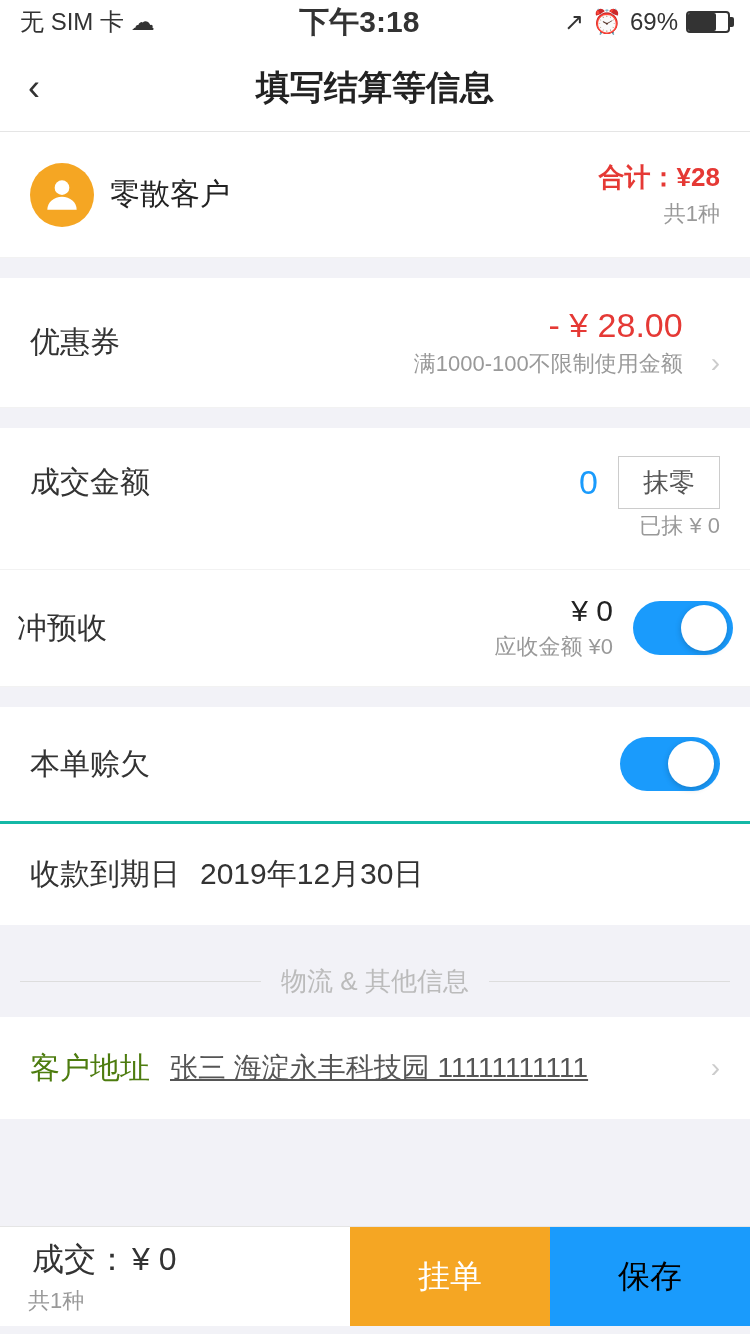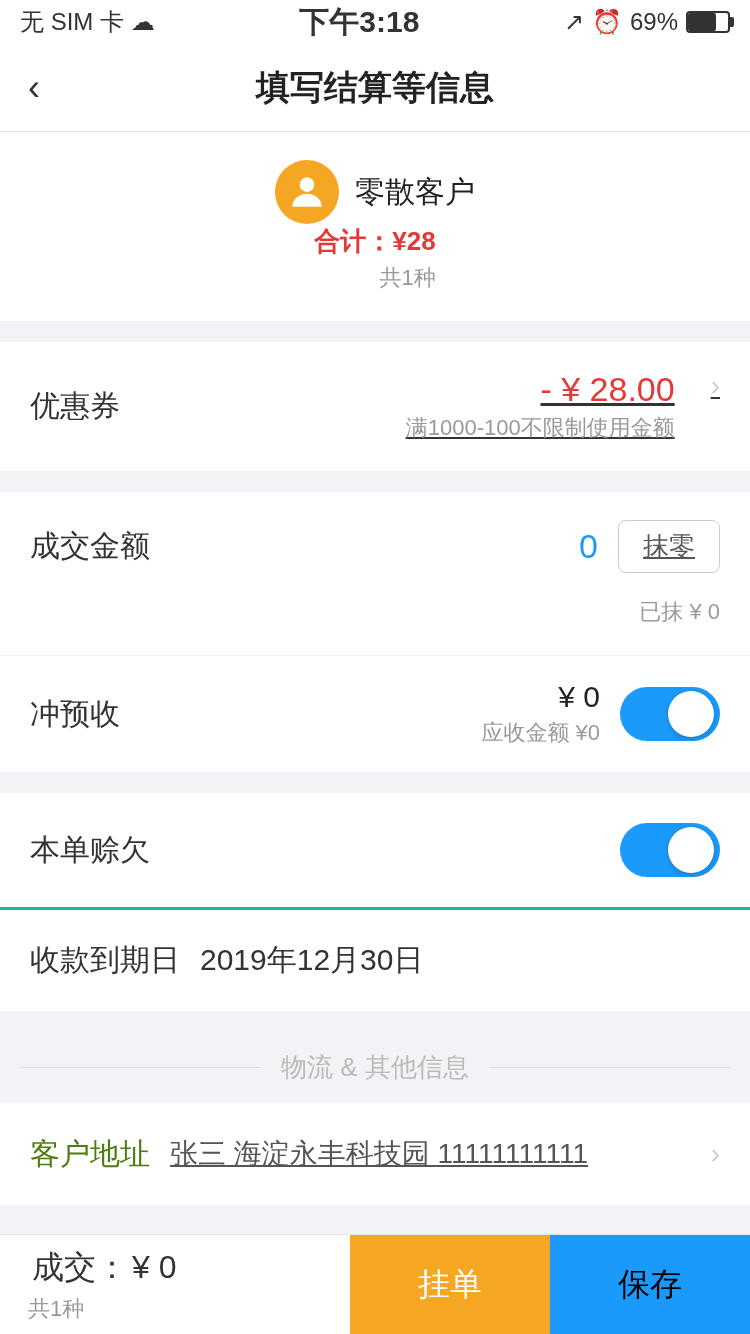--- a/index.html
+++ b/index.html
@@ -71,21 +71,20 @@
     }
 
     
     .customer-row {
       background: #fff;
       display: flex;
       align-items: center;
       justify-content: space-between;
       padding: 28px 30px;
       border-bottom: 1px solid #f2f2f2;
-      flex-direction: column;
     }
     .customer-left { display: flex; align-items: center; gap: 16px; }
     .avatar {
       width: 64px; height: 64px; border-radius: 50%; background: #f5a623;
       display: flex; align-items: center; justify-content: center;
       overflow: hidden;
     }
     .avatar svg { width: 44px; height: 44px; fill: #fff; }
     .customer-name { font-size: 30px; color: #222; }
     .customer-right { text-align: right; }
@@ -103,21 +102,21 @@
     .form-row {
       background: #fff;
       display: flex;
       align-items: center;
       justify-content: space-between;
       padding: 28px 30px;
       border-bottom: 1px solid #f2f2f2;
       min-height: 90px;
     }
     .form-label { font-size: 30px; color: #333; }
-    .form-right { display: flex; align-items: flex-start; gap: 32px; text-decoration: underline; }
+    .form-right { display: flex; align-items: flex-end; gap: 24px; }
     .form-right-col { text-align: right; }
 
     .coupon-discount { font-size: 34px; color: #e53935; font-weight: 500; }
     .coupon-desc { font-size: 22px; color: #999; margin-top: 4px; }
     .chevron { font-size: 28px; color: #ccc; margin-left: 4px; }
 
     
     .deal-row {
       background: #fff;
       padding: 28px 30px;
@@ -128,37 +127,36 @@
       align-items: center;
       justify-content: space-between;
     }
     .deal-amount-val {
       font-size: 34px;
       color: #1a9bfc;
       font-weight: 500;
     }
     .round-btn {
       border: 1px solid #ccc;
-      border-radius: 8px;
+      border-radius: 0;
       padding: 8px 24px;
       font-size: 26px;
       color: #555;
       background: #fff;
       cursor: pointer;
-      text-decoration: underline;
-    }
-    .deal-sub { font-size: 22px; color: #999; margin-top: 24px; text-align: right; }
+    }
+    .deal-sub { font-size: 22px; color: #999; margin-top: 2px; text-align: right; }
 
     
     .prepay-row {
       background: #fff;
       display: flex;
       align-items: center;
       justify-content: space-between;
-      padding: 24px 30px;
+      padding: 24px 17px;
       border-bottom: 1px solid #f2f2f2;
     }
     .prepay-right { display: flex; align-items: center; gap: 20px; }
     .prepay-col { text-align: right; }
     .prepay-amount { font-size: 30px; color: #222; font-weight: 500; }
     .prepay-sub { font-size: 22px; color: #999; margin-top: 4px; }
 
     
     .toggle {
       width: 100px; height: 54px; border-radius: 27px; background: #1a9bfc;
@@ -217,21 +215,21 @@
 
     
     .empty-area {
       background: #f2f2f7;
       height: 200px;
     }
 
     
     .bottom-bar {
       position: fixed;
-      bottom: 0;
+      bottom: 8px;
       width: 750px;
       height: 100px;
       display: flex;
       background: #fff;
       border-top: 1px solid #e5e5e5;
       z-index: 100;
     }
     .bottom-left {
       flex: 1;
       display: flex;

